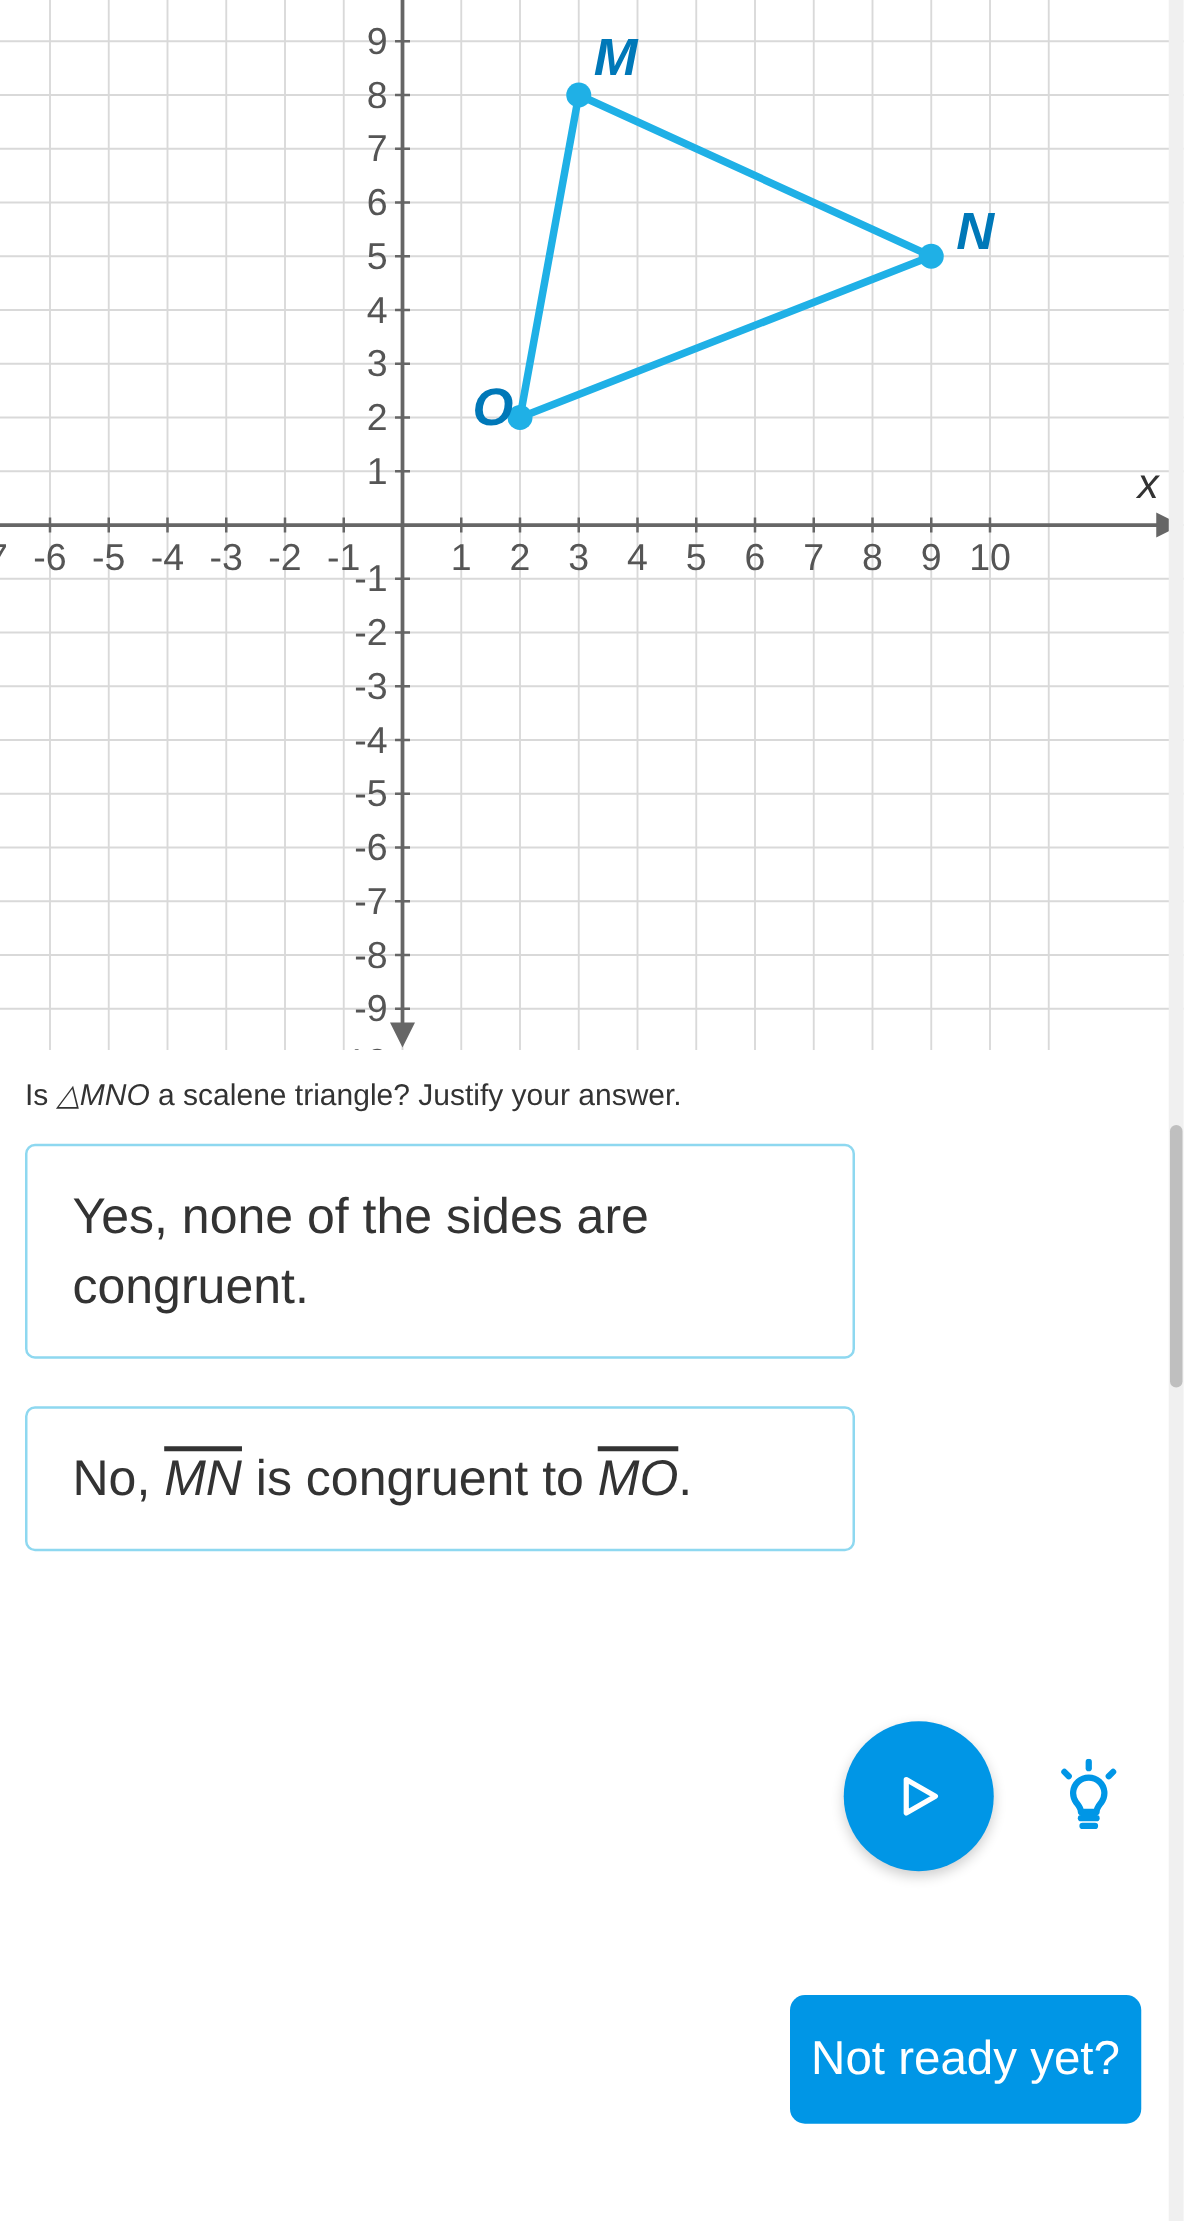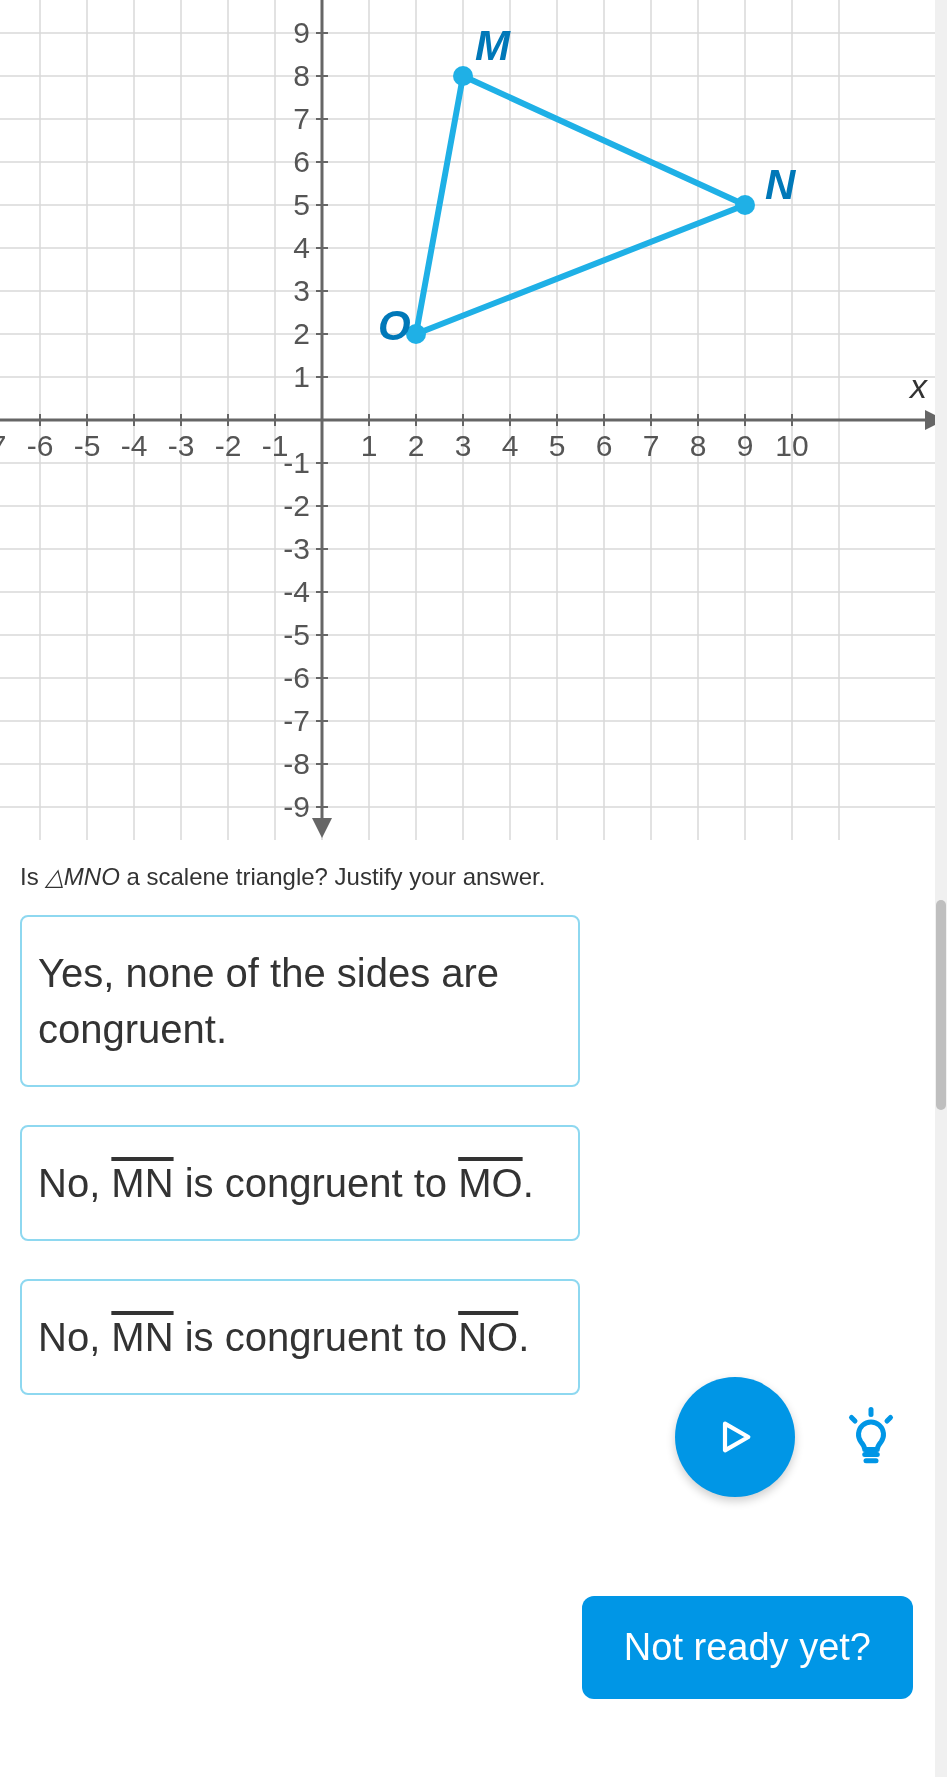--- a/index.html
+++ b/index.html
@@ -27,31 +27,32 @@
     color: #333;
     line-height: 1.45;
   }
   .question .tri { font-style: italic; }
   .answers {
     padding: 10px 20px 20px 20px;
   }
   .answer-option {
     border: 2px solid #8ed8f0;
     border-radius: 8px;
-    padding: 28px 16px;
+    padding: 28px 36px;
     margin-bottom: 38px;
     font-size: 40px;
     color: #333;
     line-height: 1.4;
-    width: 560px;
+    width: 664px;
     cursor: pointer;
     background: #fff;
   }
   .overline {
     text-decoration: overline;
+    font-style: italic;
     text-align: right;
   }
   .fab-row {
     position: absolute;
     right: 40px;
     bottom: 280px;
     display: flex;
     align-items: center;
     gap: 40px;
   }
@@ -75,21 +76,21 @@
     justify-content: center;
     cursor: pointer;
   }
   .not-ready {
     position: absolute;
     right: 34px;
     bottom: 78px;
     background: #0096e6;
     color: #fff;
     font-size: 38px;
-    padding: 30px 42px;
+    padding: 30px 17px;
     border-radius: 12px;
     cursor: pointer;
   }
   .right-scrollbar {
     position: absolute;
     right: 0;
     top: 0;
     width: 12px;
     height: 100%;
     background: #f0f0f0;
@@ -244,23 +245,20 @@
   <span>Is </span><span class="tri">△MNO</span><span> a scalene triangle? Justify your answer.</span>
 </div>
 
 <div class="answers">
   <div class="answer-option">
     <span>Yes, none of the sides are congruent.</span>
   </div>
   <div class="answer-option">
     <span>No, </span><span class="overline">MN</span><span> is congruent to </span><span class="overline">MO</span><span>.</span>
   </div>
-  <div class="answer-option">
-    <span>No, </span><span class="overline">MN</span><span> is congruent to </span><span class="overline">NO</span><span>.</span>
-  </div>
 </div>
 
 <div class="fab-row">
   <div class="play-btn">
     <svg viewBox="0 0 24 24" fill="none" stroke="#fff" stroke-width="2.5" stroke-linejoin="round" stroke-linecap="round">
       <polygon points="6,4 20,12 6,20"></polygon>
     </svg>
   </div>
   <div class="hint-btn">
     <svg width="60" height="60" viewBox="0 0 24 24" fill="none" stroke="#0096e6" stroke-width="2" stroke-linecap="round" stroke-linejoin="round">

